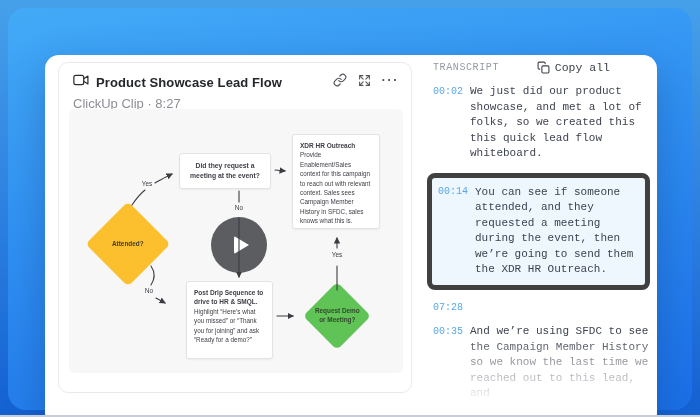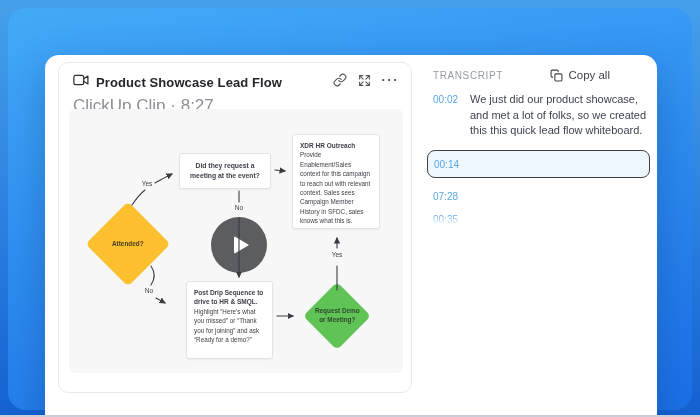--- a/index.html
+++ b/index.html
@@ -22,21 +22,21 @@
   }
 
   
   .clip-card{
     position:absolute;left:13px;top:7px;width:354px;height:331px;
     border:1px solid #e9eaec;border-radius:10px;background:#fff;box-sizing:border-box;
   }
   .clip-header{position:absolute;left:14px;top:10px;right:12px;}
   .clip-title-row{display:flex;align-items:center;gap:7px;}
   .clip-title{font-size:13px;font-weight:bold;color:#24262b;letter-spacing:.1px;}
-  .clip-meta{margin-top:5px;font-size:17px;color:#8b8e96;}
+  .clip-meta{margin-top:5px;font-size:13px;color:#8b8e96;}
   .clip-actions{position:absolute;right:12px;top:10px;display:flex;align-items:center;gap:11px;color:#54565c;}
   .clip-actions svg{display:block;}
   .more-dots{font-size:13px;font-weight:bold;letter-spacing:1.5px;color:#54565c;line-height:10px;cursor:pointer;}
   .icon-btn{cursor:pointer;}
 
   
   .whiteboard{
     position:absolute;left:10px;top:46px;width:334px;height:264px;background:#f7f7f8;
     border-radius:6px;overflow:hidden;
   }
@@ -60,29 +60,29 @@
   .play-tri{width:0;height:0;border-left:15px solid #fff;border-top:9px solid transparent;
     border-bottom:9px solid transparent;margin-left:5px;border-radius:2px;}
   .wb-arrows{position:absolute;left:0;top:0;z-index:3;pointer-events:none;}
   .wb-label{position:absolute;z-index:3;font-size:6.5px;color:#3c3f45;width:20px;text-align:center;}
   .lbl-attended-yes{left:68px;top:71px;}
   .lbl-meeting-no{left:160px;top:95px;}
   .lbl-attended-no{left:70px;top:178px;}
   .lbl-demo-yes{left:258px;top:142px;}
 
   
-  .transcript{position:absolute;left:383px;top:14px;width:222px;}
+  .transcript{position:absolute;left:383px;top:6px;width:222px;font-family:Liberation Mono, monospace;}
   .t-header{display:flex;align-items:center;justify-content:space-between;padding:0 40px 0 5px;margin-bottom:10px;}
   .t-heading{font-size:10px;font-weight:500;color:#959aa5;letter-spacing:.6px;}
   .copy-all{display:flex;gap:5px;font-size:11.5px;color:#3b3f48;cursor:pointer;}
   .entry{display:flex;padding-left:5px;margin-bottom:11px;cursor:pointer;}
   .entry .time{flex:none;width:30px;font-size:10px;color:#58a7e6;padding-top:1.5px;}
   .entry .text{margin-left:7px;font-size:11px;line-height:15.5px;color:#3e4350;}
   .entry.highlighted{
-    background:#eef6fe;border:1px solid #404040;border-radius:8px;
+    background:#eef6fe;border:5px solid #404040;border-radius:8px;
     padding:7px 6px 7px 6px;margin-left:-1px;margin-bottom:11px;
   }
   .entry.fading{
     -webkit-mask-image:linear-gradient(180deg,#000 16%,rgba(0,0,0,.55) 48%,rgba(0,0,0,.08) 96%);
     mask-image:linear-gradient(180deg,#000 16%,rgba(0,0,0,.55) 48%,rgba(0,0,0,.08) 96%);
   }
 </style>
 </head>
 <body>
 
@@ -193,26 +193,28 @@
       </span>
     </div>
 
     <div class="entry">
       <span class="time">00:02</span>
       <span class="text">We just did our product showcase, and met a lot of folks, so we created this this quick lead flow whiteboard.</span>
     </div>
 
     <div class="entry highlighted">
       <span class="time">00:14</span>
+      <span class="text">You can see if someone attended, and they requested a meeting during the event, then we’re going to send them the XDR HR Outreach.</span>
     </div>
 
     <div class="entry">
       <span class="time">07:28</span>
     </div>
 
     <div class="entry fading">
       <span class="time">00:35</span>
+      <span class="text">And we’re using SFDC to see the Campaign Member History so we know the last time we reached out to this lead, and</span>
     </div>
   </div>
 
 </div>
 
 <div class="bottom-edge"></div>
 
 </body></html>

